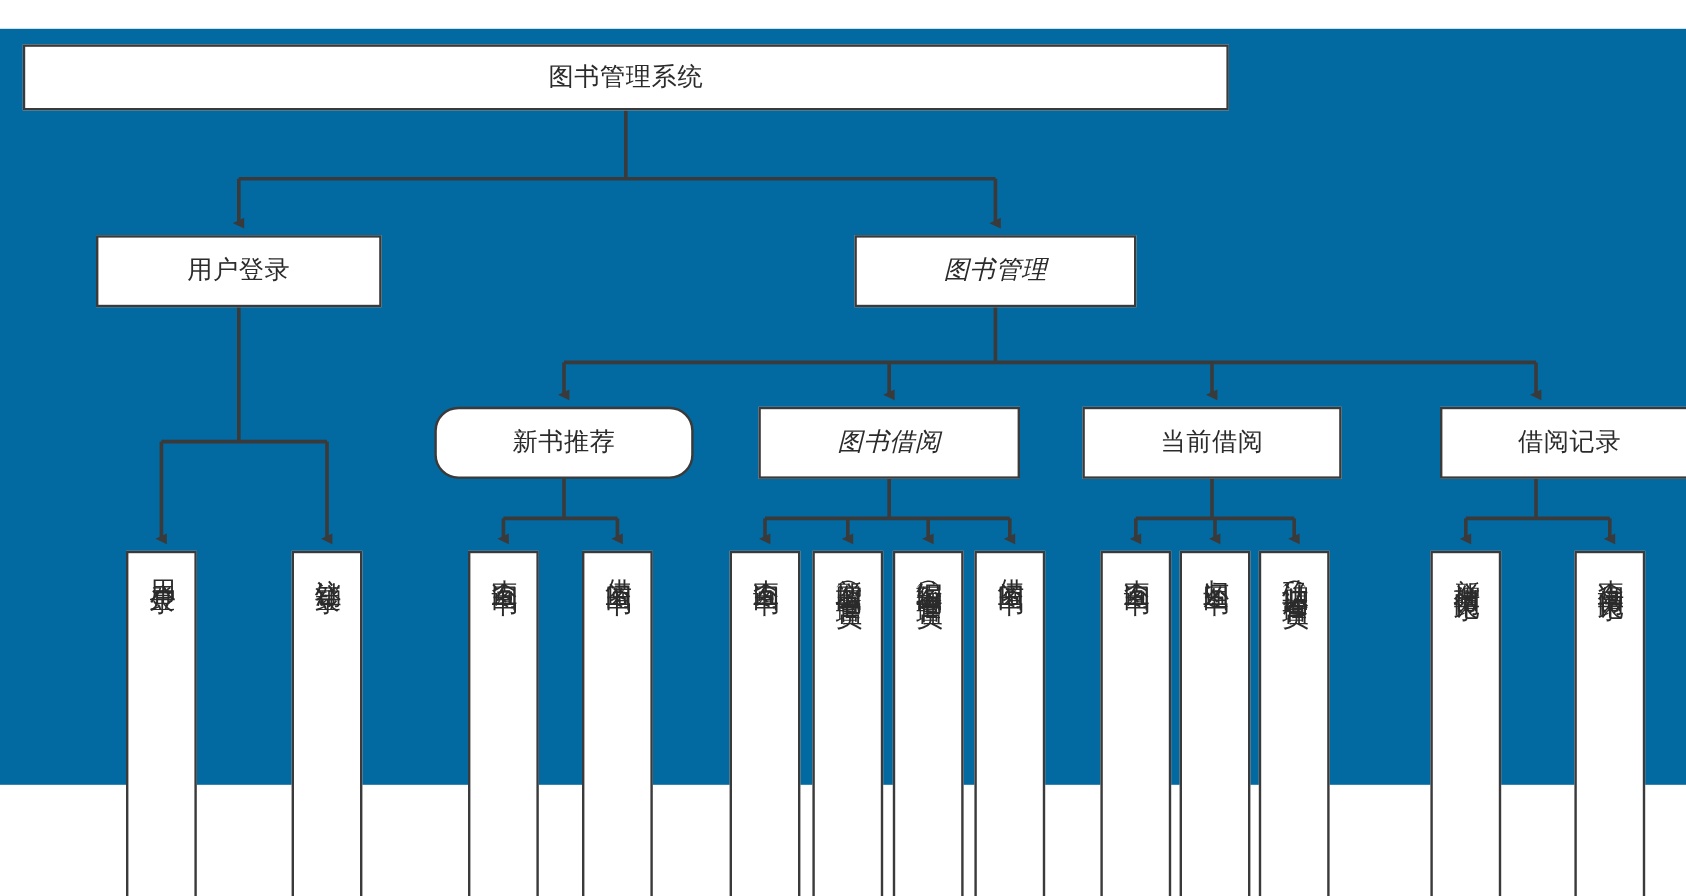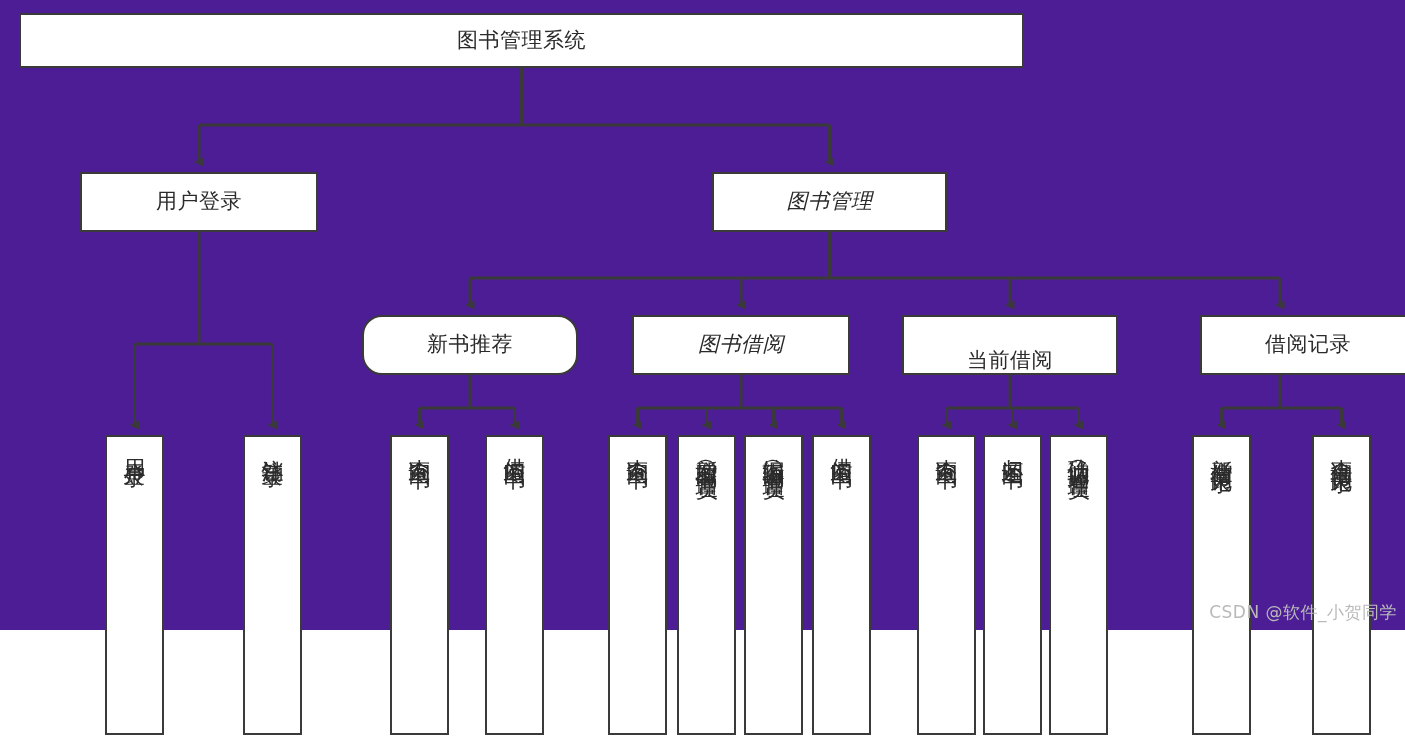--- a/index.html
+++ b/index.html
@@ -10,21 +10,22 @@
   body {
     width: 1405px;
     height: 747px;
     overflow: hidden;
     font-family: "DejaVu Sans", "Liberation Sans", sans-serif;
   }
   #diagram-root {
     position: relative;
     width: 1405px;
     height: 630px;
-    background: #4c1d95;
+    background: #0369a1;
+    margin-top: 24px;
   }
   svg#connector-layer {
     position: absolute;
     left: 0;
     top: 0;
     width: 1405px;
     height: 747px;
     pointer-events: none;
   }
   .node-box {
@@ -126,21 +127,21 @@
       </div>
       <div class="node-box horizontal" style="left: 712px; top: 172px; width: 235px; height: 60px; font-style: italic;">
         <span class="node-label">图书管理</span>
       </div>
       <div class="node-box horizontal" style="left: 362px; top: 315px; width: 216px; height: 60px; border-radius: 20px;">
         <span class="node-label">新书推荐</span>
       </div>
       <div class="node-box horizontal" style="left: 632px; top: 315px; width: 218px; height: 60px; font-style: italic;">
         <span class="node-label">图书借阅</span>
       </div>
-      <div class="node-box horizontal" style="left: 902px; top: 315px; width: 216px; height: 60px; align-items: flex-end;">
+      <div class="node-box horizontal" style="left: 902px; top: 315px; width: 216px; height: 60px;">
         <span class="node-label">当前借阅</span>
       </div>
       <div class="node-box horizontal" style="left: 1200px; top: 315px; width: 216px; height: 60px;">
         <span class="node-label">借阅记录</span>
       </div>
       <div class="node-box vertical" style="left: 105px; top: 435px; width: 59px; height: 300px;">
         <span class="node-label">用户登录</span>
       </div>
       <div class="node-box vertical" style="left: 243px; top: 435px; width: 59px; height: 300px;">
         <span class="node-label">注销登录</span>
@@ -173,15 +174,14 @@
         <span class="node-label">确认归还（管理员）</span>
       </div>
       <div class="node-box vertical" style="left: 1192px; top: 435px; width: 59px; height: 300px;">
         <span class="node-label">新增借阅记录</span>
       </div>
       <div class="node-box vertical" style="left: 1312px; top: 435px; width: 59px; height: 300px;">
         <span class="node-label">查询借阅记录</span>
       </div>
     </div>
 
-  <div id="watermark">CSDN @软件_小贺同学</div>
 
 </div>
 
 </body></html>

